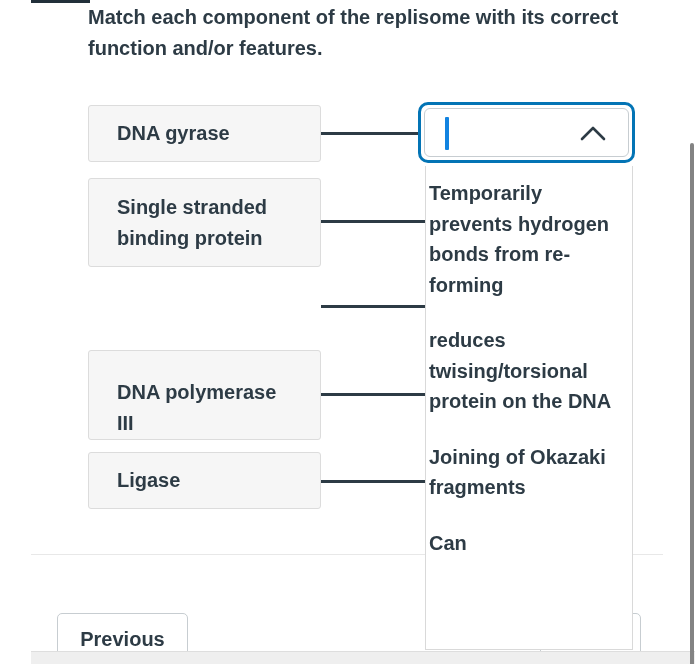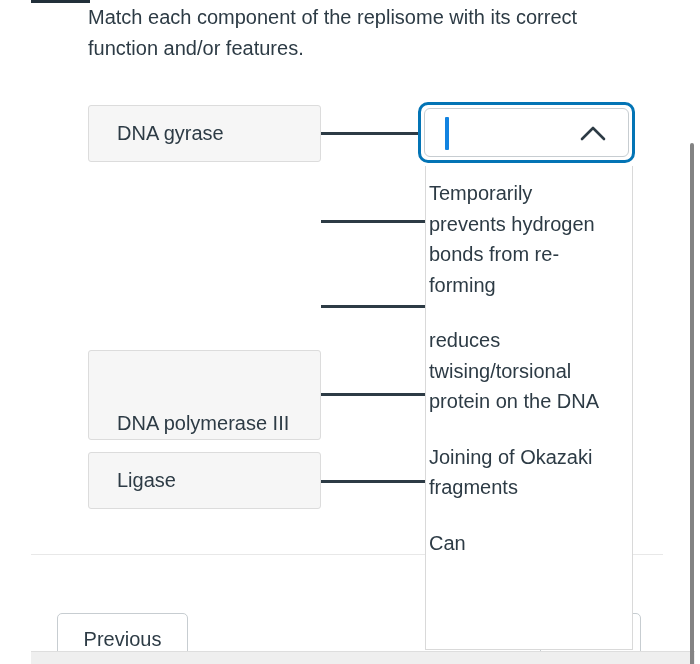--- a/index.html
+++ b/index.html
@@ -3,21 +3,21 @@
 <meta charset="utf-8">
 <style>
   * { box-sizing: border-box; margin: 0; padding: 0; }
   html, body { width: 700px; height: 664px; overflow: hidden; }
   body {
     font-family: "Liberation Sans", "DejaVu Sans", sans-serif;
     background: #ffffff;
     color: #2D3B45;
     position: relative;
   }
-  .stage { position: absolute; inset: 0; width: 700px; height: 512px; }
+  .stage { position: absolute; inset: 0; width: 700px; height: 512px; font-weight: bold; }
 
   
   .top-bar { position: absolute; left: 31px; top: 0; width: 59px; height: 3px; background: #22303a; }
 
   
   .question {
     position: absolute; left: 88px; top: 2px; width: 540px;
     font-size: 20px; line-height: 31px; color: #2D3B45;
   }
 
@@ -103,20 +103,23 @@
 
 <div class="stage">
 
   <div class="top-bar"></div>
 
   <div class="question">Match each component of the replisome with its correct function and/or features.</div>
 
   <div class="stem stem-1">
     <span>DNA gyrase</span>
   </div>
+  <div class="stem stem-2">
+    <span>Single stranded binding protein</span>
+  </div>
   <div class="stem stem-4">
     <span>DNA polymerase III</span>
   </div>
   <div class="stem stem-5">
     <span>Ligase</span>
   </div>
 
   <div class="connector line-1"></div>
   <div class="connector line-2"></div>
   <div class="connector line-3"></div>

